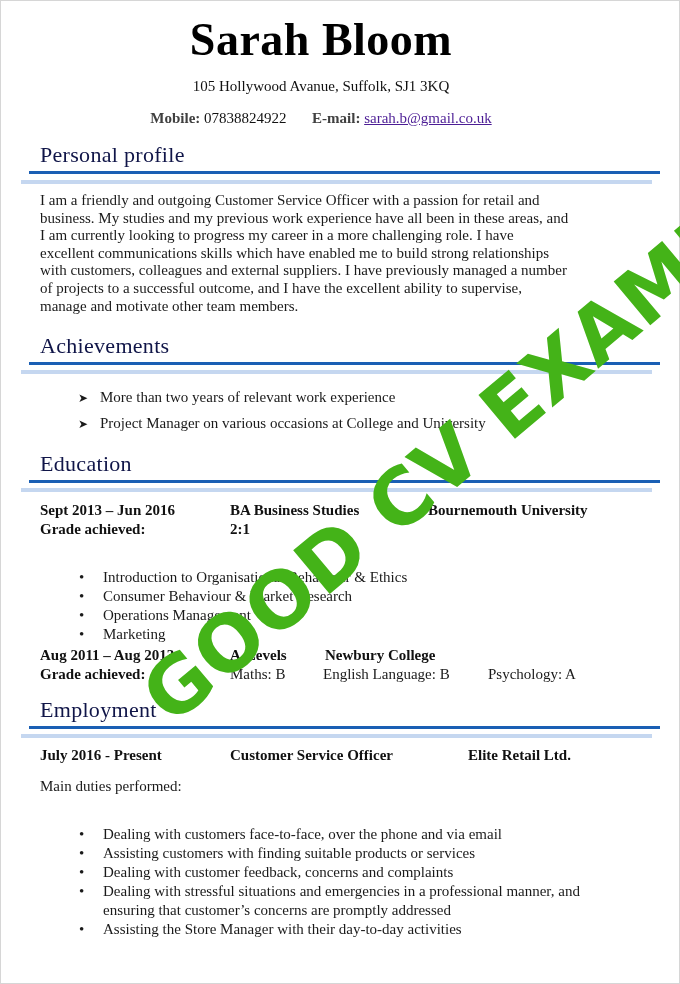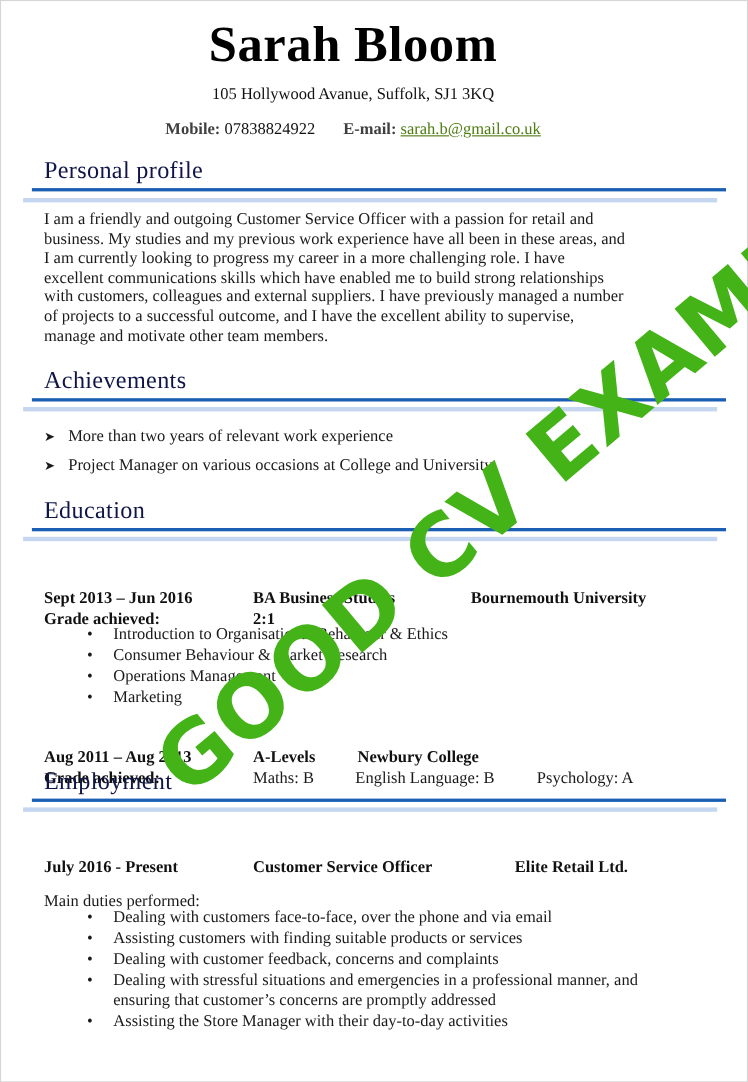--- a/index.html
+++ b/index.html
@@ -44,21 +44,21 @@
     .contact {
       position: absolute;
       left: 0; width: 640px;
       top: 109px;
       text-align: center;
       font-size: 15px;
       color: #111;
     }
     .contact b { color: #404040; }
     .contact .gap { display: inline-block; width: 18px; }
-    .contact a { color: #4d7c0f; text-decoration: underline; }
+    .contact a { color: #4c1d95; text-decoration: underline; }
 
     .section-title {
       position: absolute;
       left: 39px;
       font-size: 22px;
       color: #101548;
       letter-spacing: 0.3px;
     }
     .rule-dark {
       position: absolute;
@@ -86,32 +86,32 @@
       position: absolute;
       left: 39px;
       margin: 0; padding: 0;
       list-style: none;
       font-size: 15px;
     }
     .arrow-list li {
       height: 26px;
       line-height: 22px;
       white-space: nowrap;
+      margin-left: 38px;
     }
     .arrow-list .arrow {
       display: inline-block;
       width: 22px;
       font-size: 12px;
     }
     .row {
       position: absolute;
       left: 39px;
       font-size: 15px;
       white-space: nowrap;
-      margin-top: 34px;
     }
     .row span { position: absolute; top: 0; white-space: nowrap; }
     .bold { font-weight: bold; color: #111; }
     .bullet-list {
       position: absolute;
       left: 62px;
       margin: 16px; padding: 0;
       list-style: none;
       font-size: 15px;
     }

